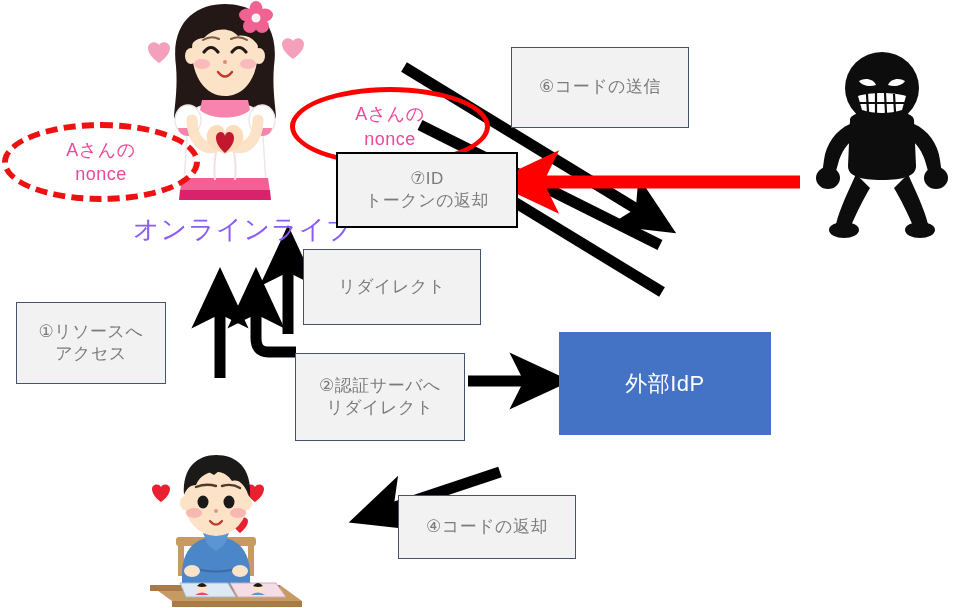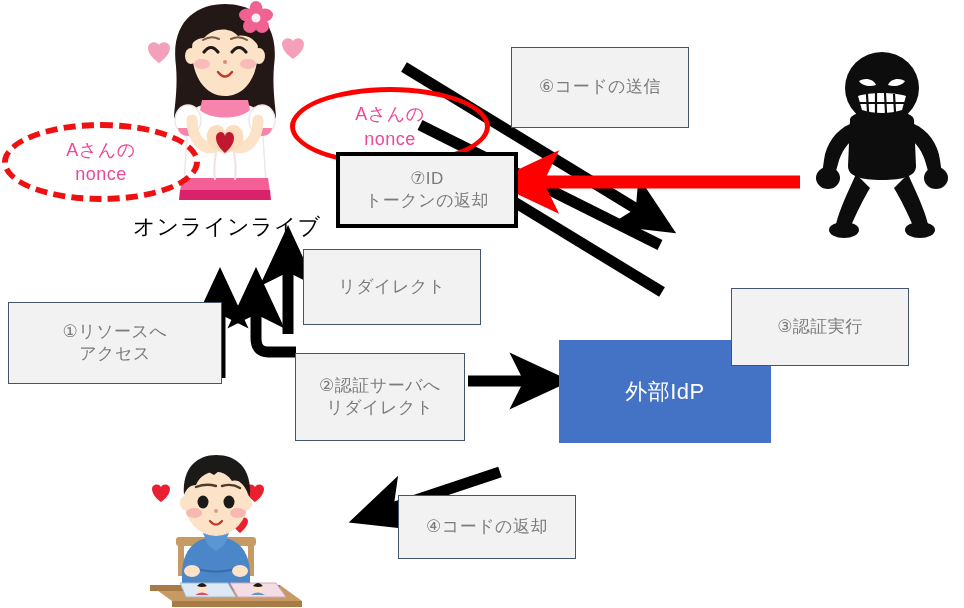--- a/index.html
+++ b/index.html
@@ -26,42 +26,42 @@
     display: flex;
     align-items: center;
     justify-content: center;
     text-align: center;
     line-height: 1.32;
     font-size: 17px;
     letter-spacing: 0.5px;
     white-space: pre-line;
   }
   .box.red-border {
-    border: 4px solid #000000;
+    border: 2px solid #000000;
     z-index: 30;
   }
 
   
   .idp-block {
     position: absolute;
     box-sizing: border-box;
     background: #4472c4;
     color: #ffffff;
     display: flex;
     align-items: center;
     justify-content: center;
     font-size: 22px;
     letter-spacing: 0.5px;
   }
 
   
   .plain-text {
     position: absolute;
-    color: #000000;
-    font-size: 22px;
+    color: #8b5cf6;
+    font-size: 26px;
     letter-spacing: 1px;
     white-space: nowrap;
   }
 
   
   .ellipse {
     position: absolute;
     box-sizing: border-box;
     border-radius: 50%;
     display: flex;
@@ -298,31 +298,30 @@
         <line x1="64" y1="45" x2="64" y2="65"></line>
         <line x1="73" y1="45" x2="74" y2="65"></line>
         <line x1="82" y1="46" x2="83" y2="64"></line>
         <line x1="46" y1="55" x2="94" y2="55"></line>
       </g>
     </svg>
   </div>
 
   <div class="plain-text" style="left:133px; top:212px; z-index:20;">オンラインライブ</div>
 
-  <div class="idp-block" style="left:559px; top:340px; width:212px; height:103px; z-index:15;">
+  <div class="idp-block" style="left:559px; top:332px; width:212px; height:103px; z-index:15;">
     <span>外部IdP</span>
   </div>
 
-  <div class="box" style="left:8px; top:302px; width:214px; height:82px; z-index:20;">①リソースへ
+  <div class="box" style="left:16px; top:302px; width:150px; height:82px; z-index:20;">①リソースへ
 アクセス</div>
 
   <div class="box" style="left:295px; top:353px; width:170px; height:88px; z-index:20;">②認証サーバへ
 リダイレクト</div>
 
-  <div class="box" style="left:731px; top:288px; width:178px; height:78px; z-index:20;">③認証実行</div>
 
   <div class="box" style="left:398px; top:495px; width:178px; height:64px; z-index:20;">④コードの返却</div>
 
   <div class="box" style="left:303px; top:249px; width:178px; height:76px; z-index:20;">リダイレクト</div>
 
   <div class="box" style="left:511px; top:47px; width:178px; height:81px; z-index:20;">⑥コードの送信</div>
 
   <div class="box red-border" style="left:336px; top:152px; width:182px; height:76px;">⑦ID
 トークンの返却</div>
 

